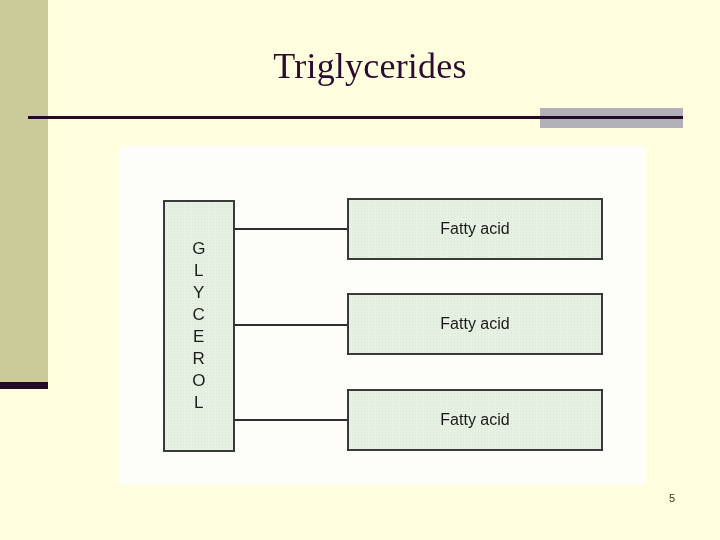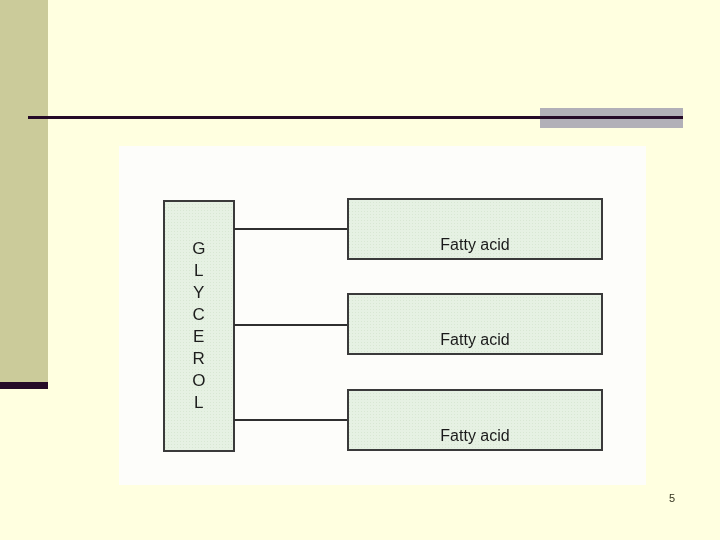--- a/index.html
+++ b/index.html
@@ -136,21 +136,20 @@
     position: absolute;
     left: 0; top: 0;
     width: 100%;
     height: 100%;
     display: flex;
     align-items: center;
     justify-content: center;
     z-index: 2;
     font-size: 16px;
     color: #1a1a1a;
-    margin-top: 16px;
   }
 
   .bond-line {
     position: absolute;
     left: 234px;
     width: 114px;
     height: 2px;
     background: #2f2f2f;
   }
   #bond-line-1 { top: 228px; }
@@ -169,20 +168,21 @@
   }
 </style>
 </head>
 <body>
 
 <div id="slide">
 
   <div id="sidebar-band"></div>
   <div id="sidebar-foot-bar"></div>
 
+  <div id="slide-title">Triglycerides</div>
 
   <div id="title-accent-block"></div>
   <div id="title-rule"></div>
 
   <div id="figure-panel"></div>
 
   <div id="glycerol-box" class="chem-box">
     <div id="glycerol-letters">
       <span>G</span>
       <span>L</span>

